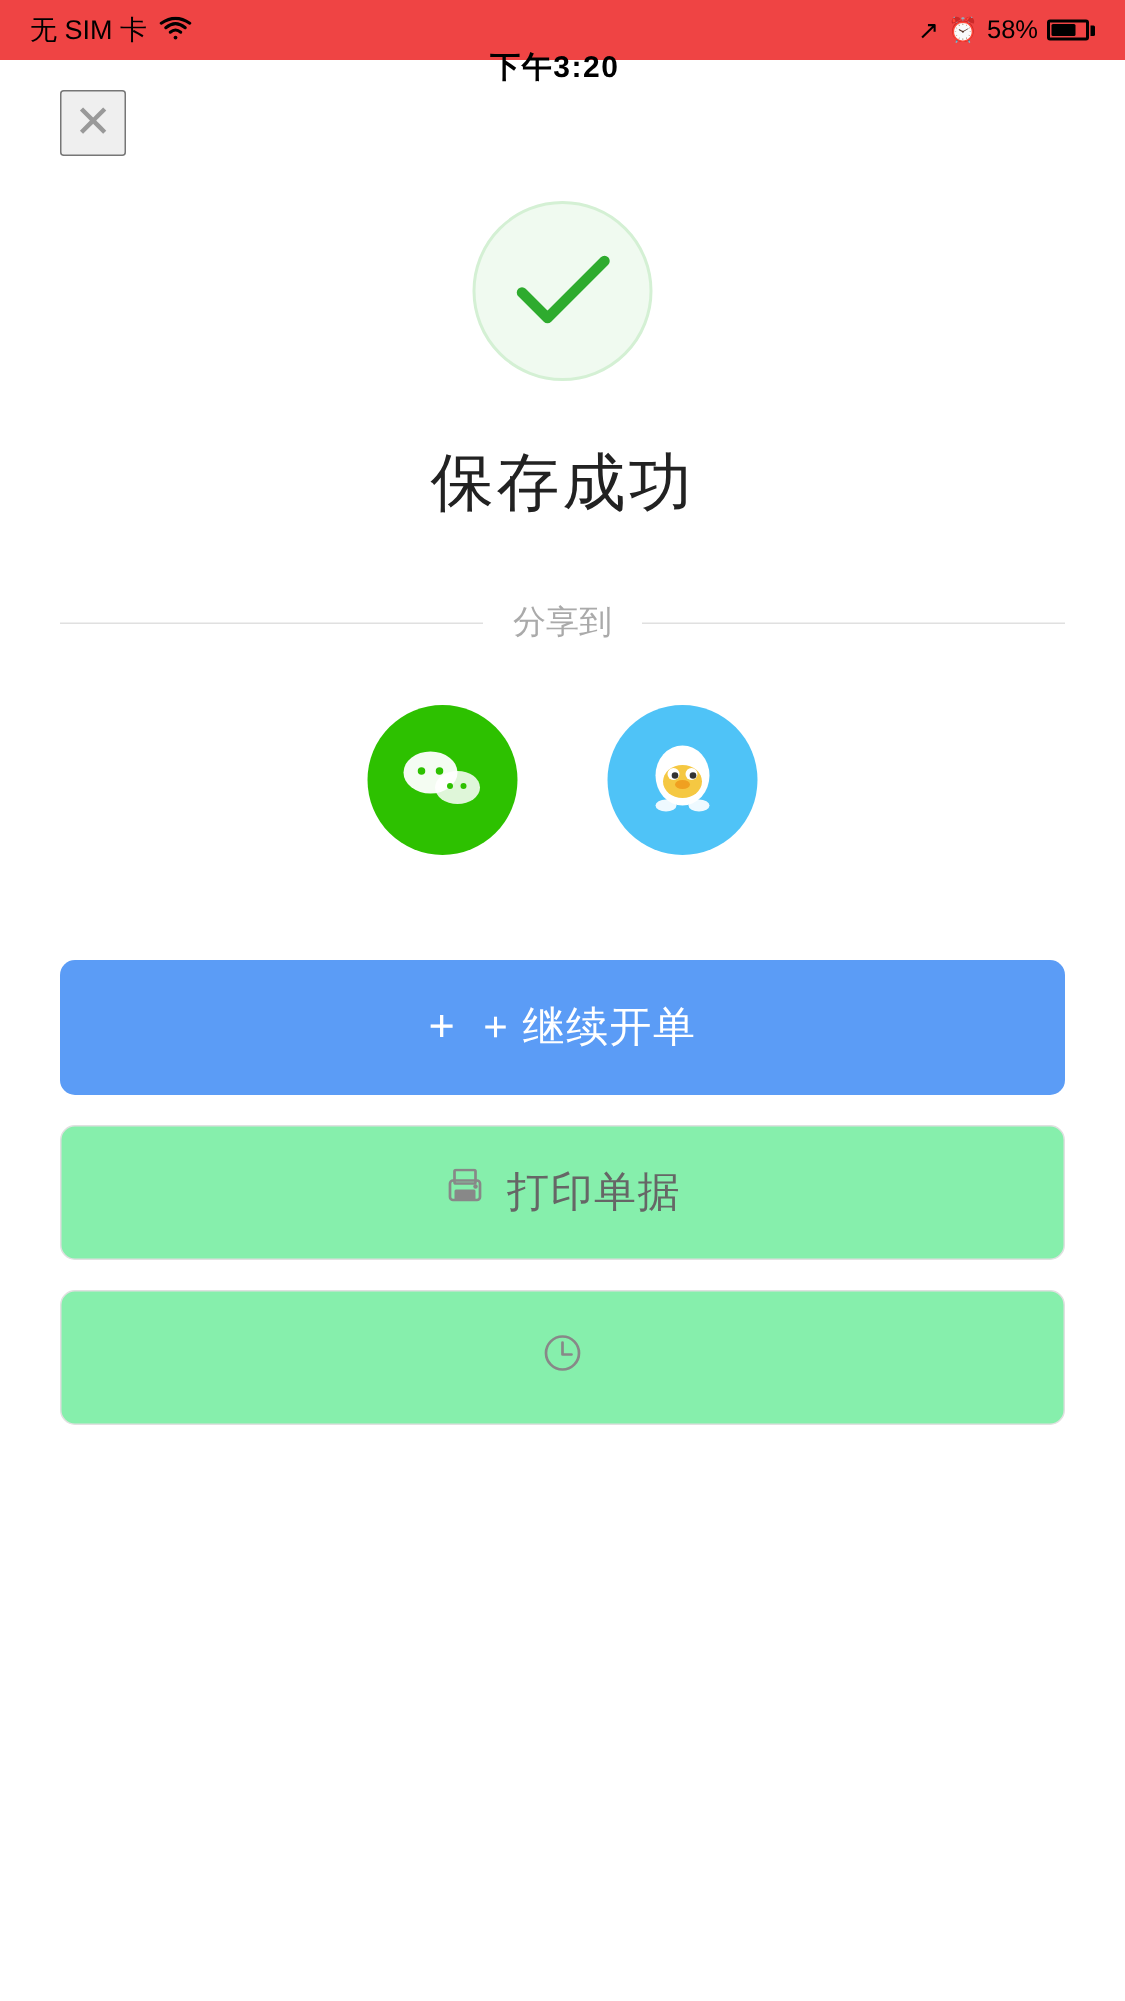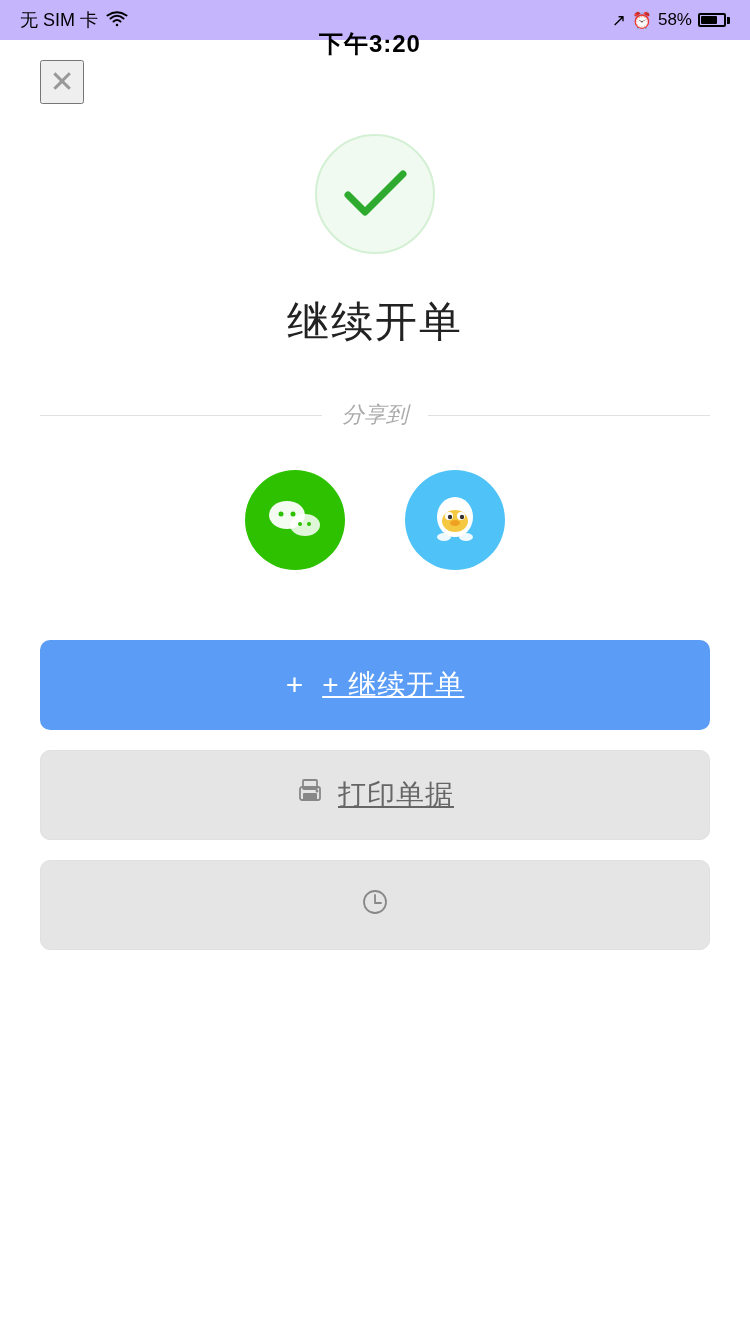--- a/index.html
+++ b/index.html
@@ -10,39 +10,39 @@
       min-height: 1334px;
       background: #ffffff;
       font-family: -apple-system, "PingFang SC", "Helvetica Neue", sans-serif;
       overflow-x: hidden;
     }
 
     
     .status-bar {
       width: 100%;
       height: 40px;
-      background: #c4b5fd;
+      background: #ef4444;
       display: flex;
       align-items: center;
       justify-content: space-between;
       padding: 11px 20px;
       font-size: 18px;
       font-weight: 500;
       color: #000;
     }
 
     .status-left {
       display: flex;
       align-items: center;
       gap: 8px;
       font-size: 18px;
     }
 
     .status-center {
-      font-size: 24px;
+      font-size: 20px;
       font-weight: 600;
       letter-spacing: 1px;
       margin-top: 48px;
     }
 
     .status-right {
       display: flex;
       align-items: center;
       gap: 6px;
       font-size: 17px;
@@ -110,21 +110,20 @@
     .divider-line {
       flex: 1;
       height: 1px;
       background: #e0e0e0;
     }
 
     .divider-label {
       font-size: 22px;
       color: #aaa;
       white-space: nowrap;
-      font-style: italic;
     }
 
     
     .share-icons {
       display: flex;
       align-items: center;
       justify-content: center;
       gap: 60px;
       margin-bottom: 70px;
     }
@@ -171,24 +170,23 @@
       letter-spacing: 1px;
     }
 
     .btn-primary {
       background: #5b9cf6;
       color: #ffffff;
       font-weight: 400;
     }
 
     .btn-secondary {
-      background: #e5e5e5;
+      background: #86efac;
       color: #666;
       border: 1.5px solid #e0e0e0;
-      text-decoration: underline;
     }
 
     
     .battery-icon {
       display: inline-flex;
       align-items: center;
       position: relative;
     }
 
     .battery-body {
@@ -251,21 +249,21 @@
   <button class="close-button">
     <span class="close-x">✕</span>
   </button>
 
   <div class="success-circle">
     <svg width="65" height="50" viewBox="0 0 65 50">
       <polyline points="5,26 22,43 60,5" stroke="#2eab2e" stroke-width="7" fill="none" stroke-linecap="round" stroke-linejoin="round"></polyline>
     </svg>
   </div>
 
-  <div class="success-title">继续开单</div>
+  <div class="success-title">保存成功</div>
 
   <div class="share-divider">
     <div class="divider-line"></div>
     <span class="divider-label">分享到</span>
     <div class="divider-line"></div>
   </div>
 
   <div class="share-icons">
 
     <button class="share-icon-btn share-icon-wechat">
@@ -299,21 +297,21 @@
         <ellipse cx="18" cy="48" rx="7" ry="4" fill="white" opacity="0.9"></ellipse>
         <ellipse cx="40" cy="48" rx="7" ry="4" fill="white" opacity="0.9"></ellipse>
       </svg>
     </button>
   </div>
 
   <div class="action-buttons">
 
     <button class="action-btn btn-primary">
       <span style="font-size:30px; font-weight:300;">+</span>
-      <span style="margin-left:4px;text-decoration:underline;">+ 继续开单</span>
+      <span style="margin-left:4px;">+ 继续开单</span>
     </button>
 
     <button class="action-btn btn-secondary">
       <span style="font-size:26px; color:#888;">
         <svg width="28" height="26" viewBox="0 0 28 26" fill="none">
           <rect x="4" y="8" width="20" height="13" rx="2" stroke="#888" stroke-width="1.8" fill="none"></rect>
           <rect x="7" y="14" width="14" height="7" rx="1" fill="#888"></rect>
           <rect x="7" y="1" width="14" height="9" rx="1" stroke="#888" stroke-width="1.8" fill="none"></rect>
           <circle cx="21" cy="12" r="1.5" fill="#888"></circle>
         </svg>

